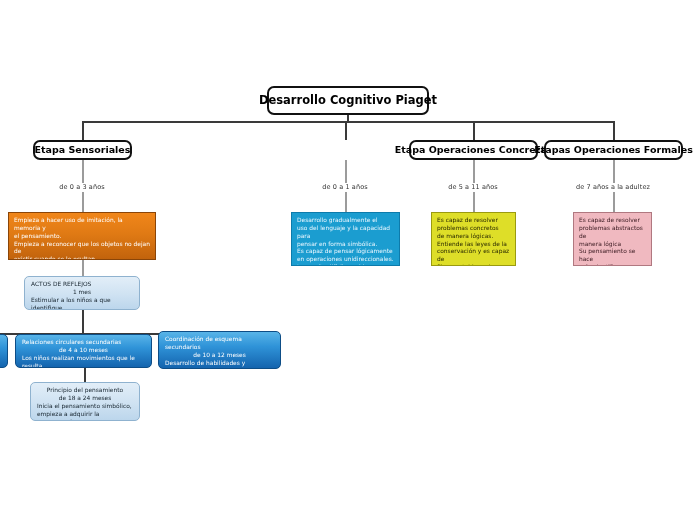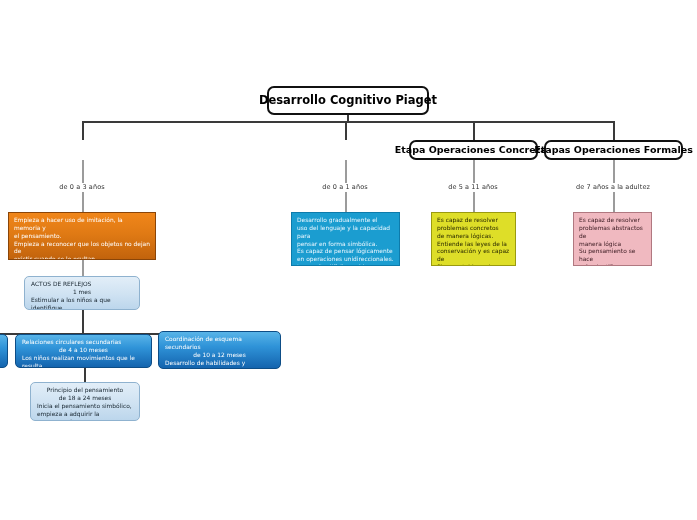--- a/index.html
+++ b/index.html
@@ -111,20 +111,23 @@
 
   <div class="ln dark vline" style="left:347px;top:115px;width:1.5px;height:7px;"></div>
 
   <div class="ln dark hline" style="left:82px;top:121px;width:532px;height:1.5px;"></div>
 
   <div class="ln dark vline" style="left:82px;top:121px;width:1.5px;height:19px;"></div>
   <div class="ln dark vline" style="left:345px;top:121px;width:1.5px;height:19px;"></div>
   <div class="ln dark vline" style="left:473px;top:121px;width:1.5px;height:19px;"></div>
   <div class="ln dark vline" style="left:613px;top:121px;width:1.5px;height:19px;"></div>
 
+  <div class="node stage" style="left:33px;top:140px;width:99px;height:20px;">
+    <span>Etapa Sensoriales</span>
+  </div>
   <div class="node stage" style="left:409px;top:140px;width:129px;height:20px;">
     <span>Etapa Operaciones Concretas</span>
   </div>
   <div class="node stage" style="left:544px;top:140px;width:139px;height:20px;">
     <span>Etapas Operaciones Formales</span>
   </div>
 
   <div class="ln vline" style="left:82px;top:160px;width:1.5px;height:23px;"></div>
   <div class="ln vline" style="left:345px;top:160px;width:1.5px;height:23px;"></div>
   <div class="ln vline" style="left:473px;top:160px;width:1.5px;height:23px;"></div>

